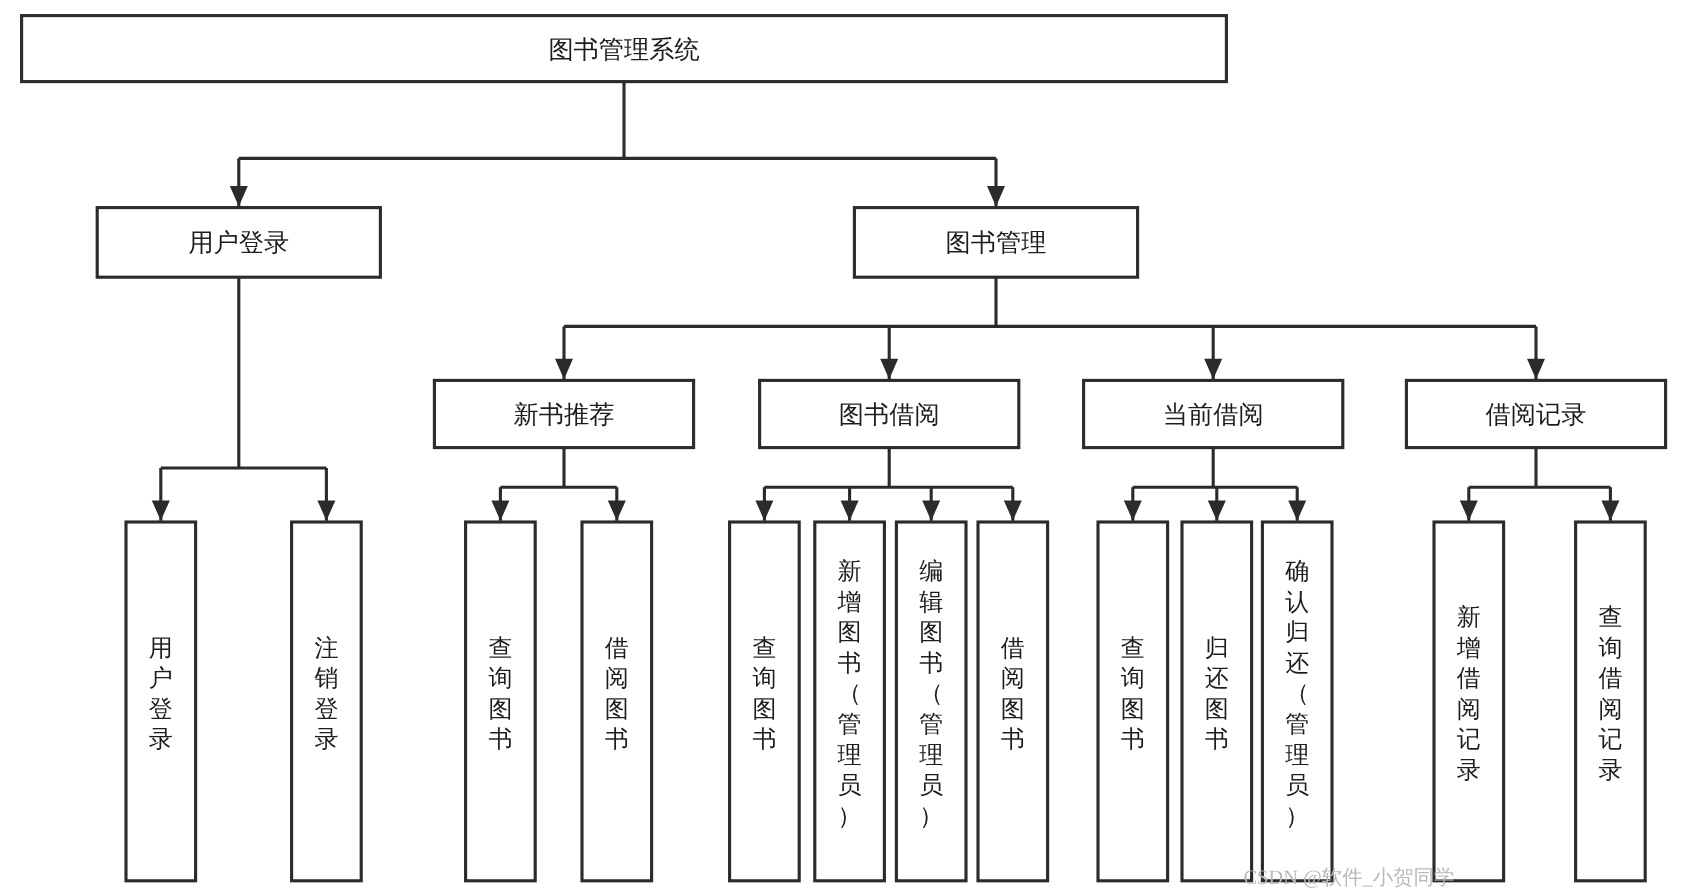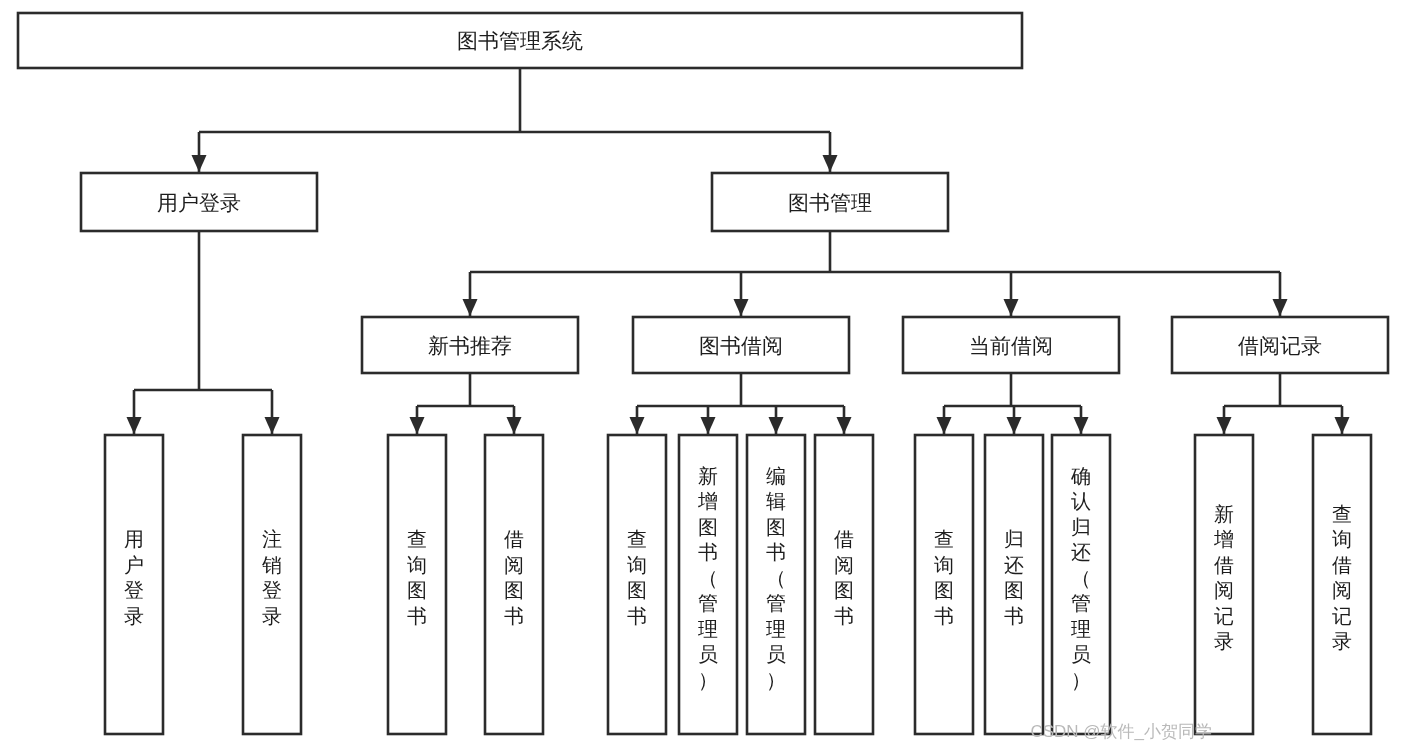--- a/index.html
+++ b/index.html
@@ -40,21 +40,21 @@
     stroke-linecap: butt;
   }
   .arrow-head {
     fill: #2b2b2b;
     stroke: none;
   }
   .watermark-text {
     position: absolute;
     right: 8px;
     bottom: 4px;
-    font-family: Liberation Sans, sans-serif;
+    font-family: Liberation Serif, serif;
     font-size: 17px;
     color: #b9b9b9;
     white-space: nowrap;
     user-select: none;
     pointer-events: none;
   }
 </style>
 </head>
 <body>
 

